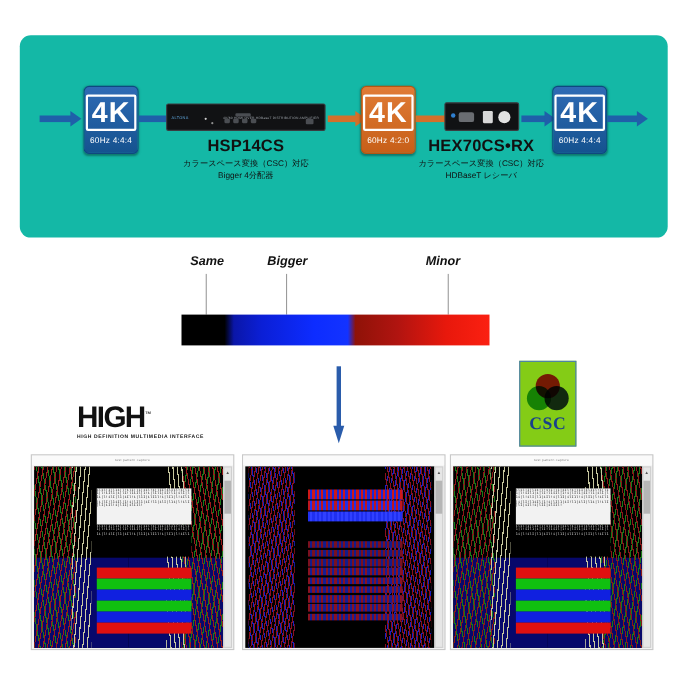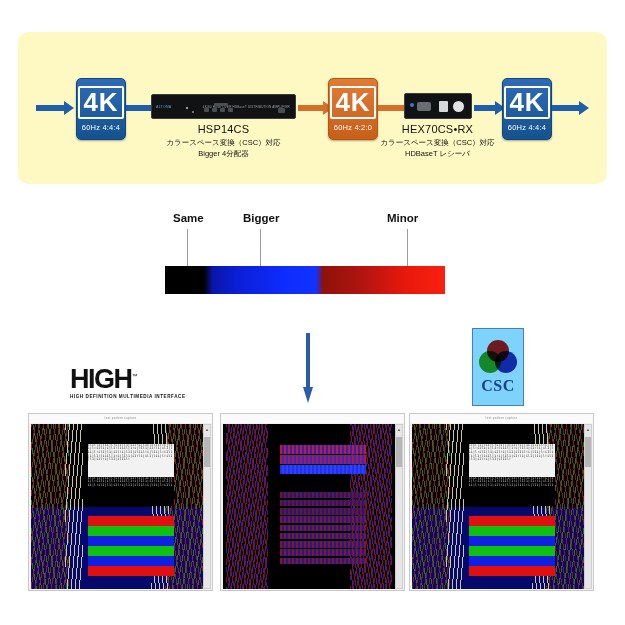--- a/index.html
+++ b/index.html
@@ -6,22 +6,22 @@
   body{
     width:625px;height:625px;
     background:#ffffff;
     font-family:"Liberation Sans", sans-serif;
     overflow:hidden;
     position:relative;
   }
 
   
   #flow-panel{
-    position:absolute;left:18px;top:32px;width:589px;height:152px;
-    background:#fef9c3;border-radius:10px;
+    position:absolute;left:18px;top:32px;width:589px;height:184px;
+    background:#14b8a6;border-radius:10px;
   }
 
   
   .arrow{position:absolute;height:6px;}
   .arrow .shaft{position:absolute;left:0;top:0;height:6px;width:calc(100% - 9px);}
   .arrow .head{
     position:absolute;right:0;top:-4px;width:0;height:0;
     border-top:7px solid transparent;border-bottom:7px solid transparent;
   }
   .arrow.blue .shaft{background:#1f5fa9;}
@@ -48,25 +48,25 @@
   .dev{position:absolute;background:#111214;border:1px solid #3a3c40;border-radius:2px;overflow:hidden;}
   .dev .brand{position:absolute;left:4px;top:50%;transform:translateY(-50%);
     font-size:3.5px;color:#5ea3d8;letter-spacing:.3px;}
   .dev .rtext{position:absolute;right:5px;top:50%;transform:translateY(-50%);
     font-size:3px;color:#9aa0a6;letter-spacing:.2px;}
   .dev .port{position:absolute;background:#4a4d52;border-radius:1px;}
   .dev .led{position:absolute;width:2px;height:2px;border-radius:50%;}
 
   
   .dev-cap{position:absolute;text-align:center;line-height:1.45;}
-  .dev-cap .model{font-size:11px;font-weight:normal;color:#111;letter-spacing:.2px;}
+  .dev-cap .model{font-size:15px;font-weight:bold;color:#111;letter-spacing:.2px;}
   .dev-cap .sub{font-size:7.5px;color:#111;}
 
   
-  #legend{position:absolute;left:165px;top:212px;width:280px;height:95px;}
+  #legend{position:absolute;left:165px;top:232px;width:280px;height:95px;font-style:italic;}
   .leg-label{position:absolute;font-size:11.5px;font-weight:bold;color:#111;white-space:nowrap;}
   .leg-line{position:absolute;width:1px;background:#9b9b9b;}
   #grad-bar{
     position:absolute;left:0;top:54px;width:280px;height:28px;
     background:linear-gradient(to right,
       #000000 0%, #000000 14%,
       #0a16a8 17%, #0b1fd6 26%,
       #0d2cff 43%, #1333ff 54%,
       #8f1208 56.5%, #b01410 70%,
       #e8180c 86%, #fb2011 100%);
@@ -88,21 +88,21 @@
   }
   #hdmi-logo .tm{font-size:6px;vertical-align:super;font-weight:normal;letter-spacing:0;}
   #hdmi-logo .tag{
     font-size:4.6px;color:#111;letter-spacing:.55px;margin-top:1px;font-weight:bold;
     white-space:nowrap;
   }
 
   
   #csc-logo{
     position:absolute;left:472px;top:328px;width:52px;height:78px;
-    background:#7dd3fc;border:1px solid #4a7db5;box-sizing:border-box;
+    background:#84cc16;border:1px solid #4a7db5;box-sizing:border-box;
     display:flex;flex-direction:column;align-items:center;justify-content:center;
   }
   #csc-rings{position:relative;width:38px;height:34px;}
   #csc-rings .ring{position:absolute;width:22px;height:22px;border-radius:50%;
     mix-blend-mode:multiply;}
   #csc-rings .r-red{background:#e02020;left:8px;top:0;}
   #csc-rings .r-green{background:#29a329;left:0;top:11px;}
   #csc-rings .r-blue{background:#2233aa;left:16px;top:11px;}
   #csc-logo .csc-text{
     font-size:16px;color:#19408c;font-weight:bold;letter-spacing:.5px;margin-top:3px;

